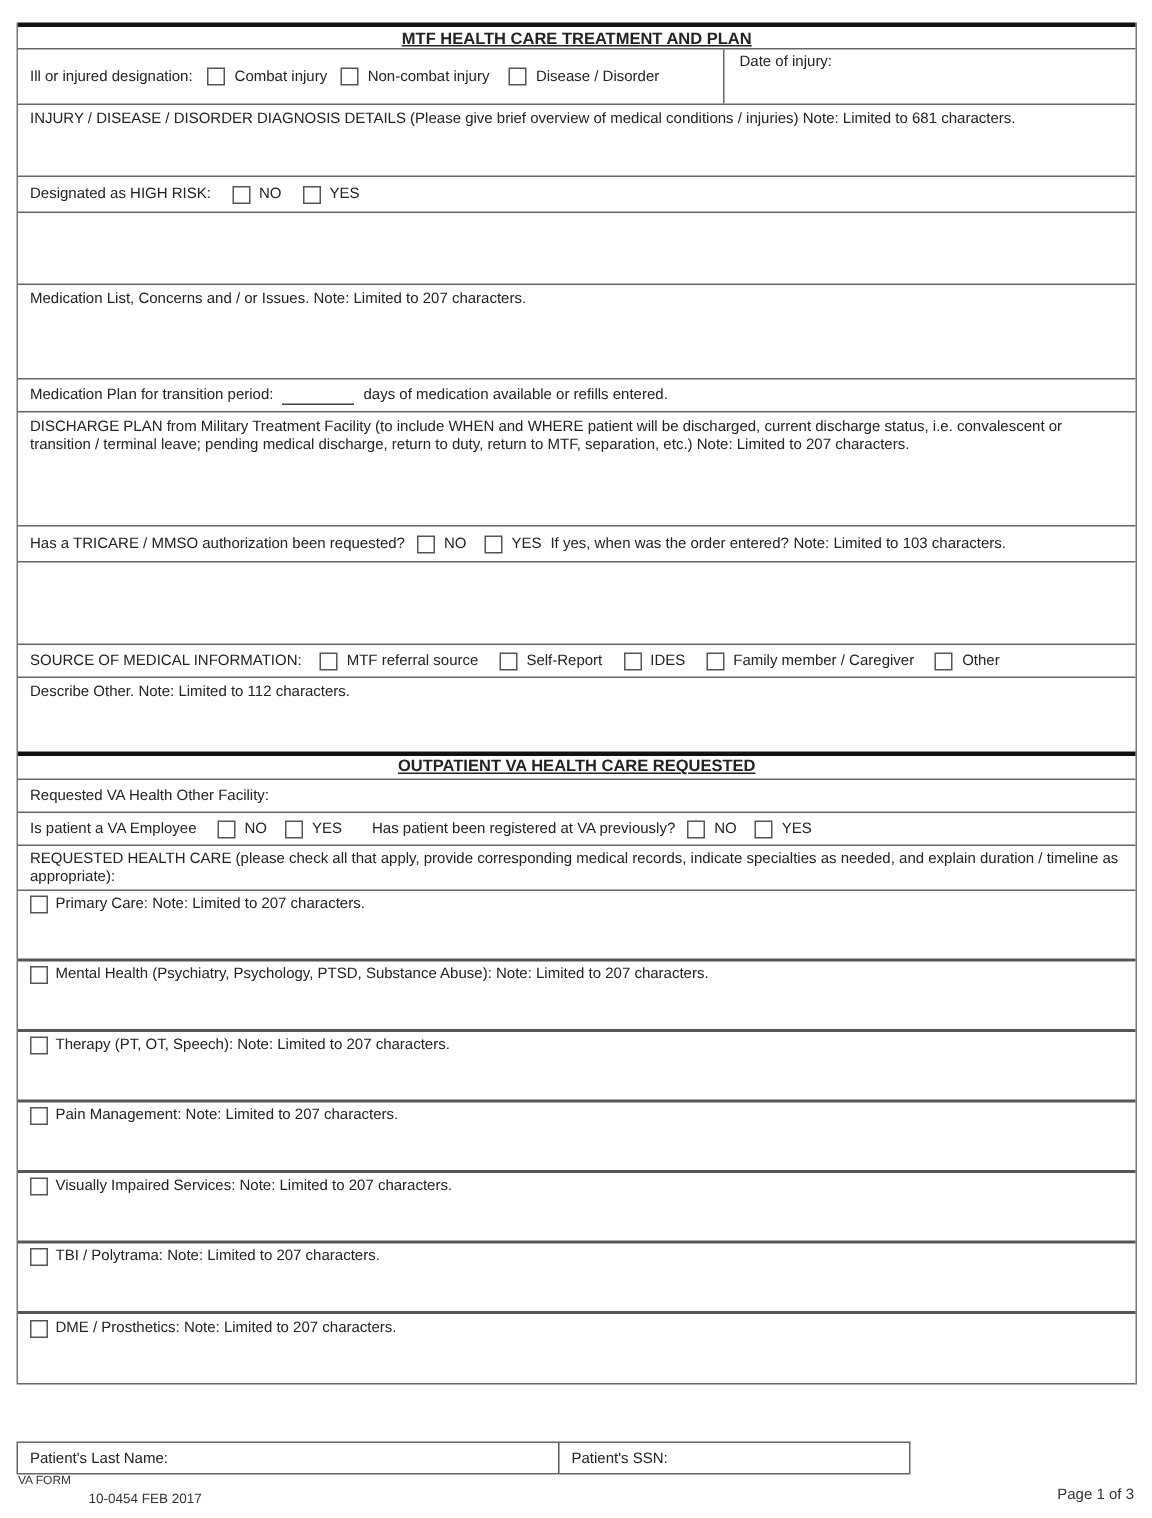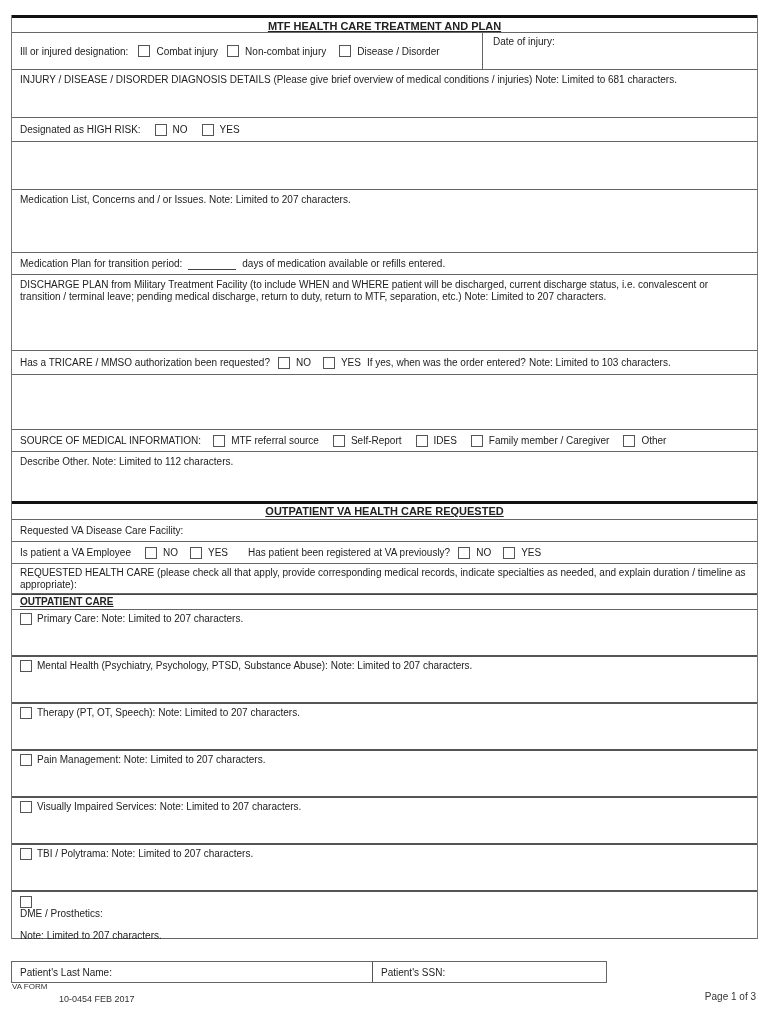--- a/index.html
+++ b/index.html
@@ -135,21 +135,21 @@
       <span class="note">Note: Limited to 112 characters.</span>
     </div>
   </div>
 
   <div class="row" style="height:16px;">
     <div class="title" style="line-height:15px;">OUTPATIENT VA HEALTH CARE REQUESTED</div>
   </div>
 
   <div class="row" style="height:22px;">
     <div class="inline">
-      <span>Requested VA Disease Care Facility:</span>
+      <span>Requested VA Health Other Facility:</span>
     </div>
   </div>
 
   <div class="row" style="height:22px;">
     <div class="inline">
       <span>Is patient a VA Employee</span>
       <span class="cb" style="margin-left:14px;"></span>
       <span>NO</span>
       <span class="cb" style="margin-left:12px;"></span>
       <span>YES</span>
@@ -161,23 +161,20 @@
     </div>
   </div>
 
   <div class="row" style="height:30px;">
     <div class="lbl" style="padding-top:3px;">
       <span>REQUESTED HEALTH CARE</span>
       <span class="note">(please check all that apply, provide corresponding medical records, indicate specialties as needed, and explain duration / timeline as appropriate):</span>
     </div>
   </div>
 
-  <div class="row" style="height:16px; border-top:1px solid #444;">
-    <div class="subhead">OUTPATIENT CARE</div>
-  </div>
 
   <div class="row heavy-bottom" style="height:47px;">
     <div class="care">
       <span class="cb lead"></span>
       <span>Primary Care:</span>&nbsp;<span class="note">Note: Limited to 207 characters.</span>
     </div>
   </div>
   <div class="row heavy-bottom" style="height:47px;">
     <div class="care">
       <span class="cb lead"></span>
@@ -202,21 +199,21 @@
       <span>Visually Impaired Services:</span>&nbsp;<span class="note">Note: Limited to 207 characters.</span>
     </div>
   </div>
   <div class="row heavy-bottom" style="height:47px;">
     <div class="care">
       <span class="cb lead"></span>
       <span>TBI / Polytrama:</span>&nbsp;<span class="note">Note: Limited to 207 characters.</span>
     </div>
   </div>
   <div class="row" style="height:47px; border-bottom:1px solid #666;">
-    <div class="care" style="padding-top:4px;flex-direction:column;">
+    <div class="care" style="padding-top:4px;">
       <span class="cb lead"></span>
       <span>DME / Prosthetics:</span>&nbsp;<span class="note">Note: Limited to 207 characters.</span>
     </div>
   </div>
 </div>
 
 <div class="footer-box">
   <div class="cell l">
     <span>Patient's Last Name:</span>
   </div>

